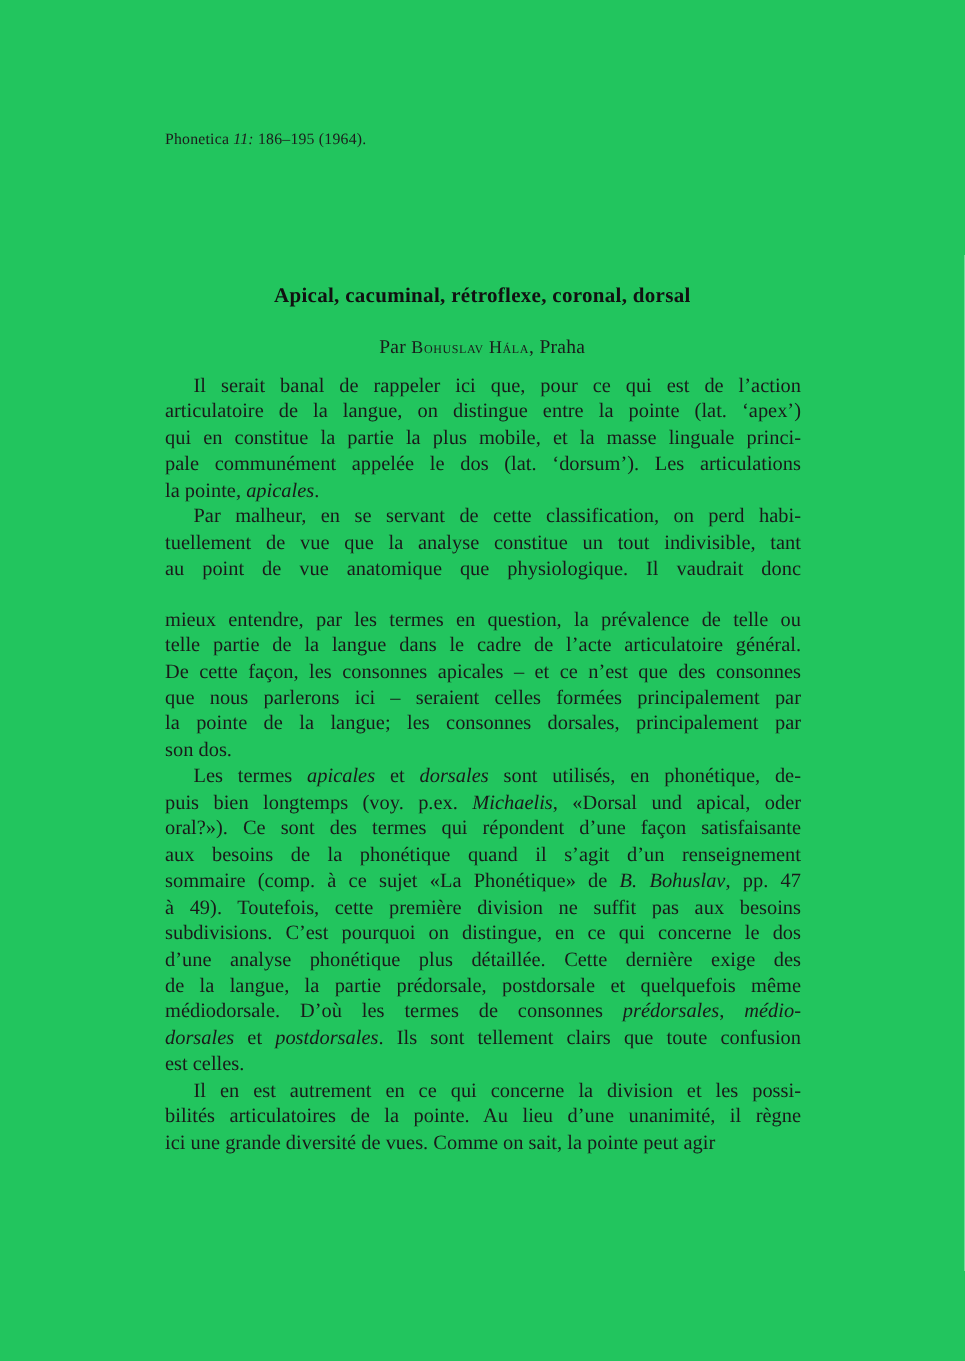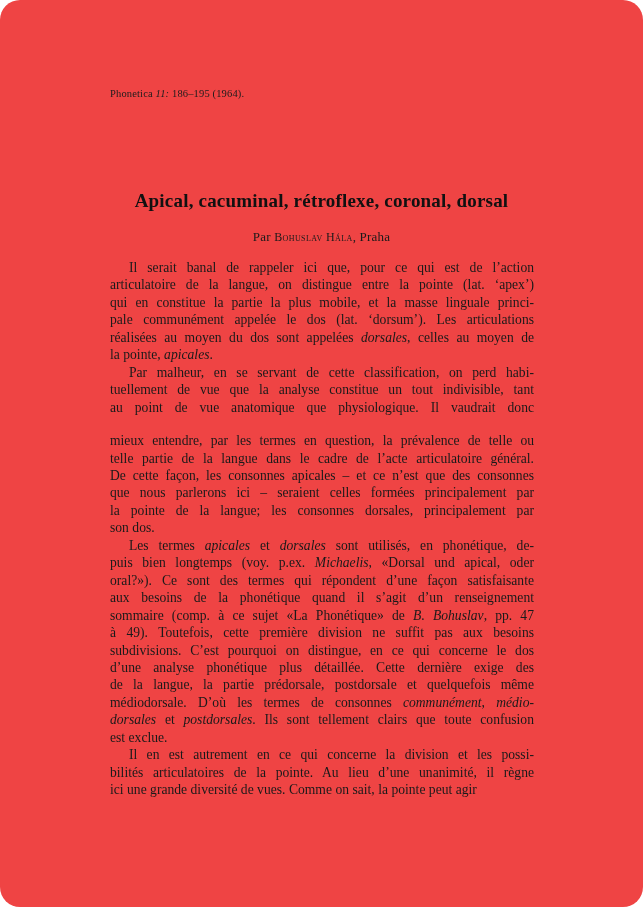--- a/index.html
+++ b/index.html
@@ -14,22 +14,21 @@
     position: relative;
     overflow: hidden;
     font-family: "Liberation Serif", "DejaVu Serif", serif;
     color: #1a1a1a;
     -webkit-font-smoothing: antialiased;
   }
 
   .page {
     position: absolute;
     inset: 0;
-    background: #ef4444;
-    border-radius: 20px;
+    background: #22c55e;
   }
 
   
   .running-head {
     position: absolute;
     left: 110px;
     top: 88px;
     font-size: 10.5px;
     letter-spacing: 0.15px;
     color: #1c1c1c;
@@ -41,21 +40,21 @@
 
   
   .title-block {
     position: absolute;
     left: 110px;
     top: 190px;
     width: 423px;
     text-align: center;
   }
   .article-title {
-    font-size: 19px;
+    font-size: 14px;
     font-weight: bold;
     letter-spacing: 0.2px;
     line-height: 1.2;
     color: #111111;
     margin: 0;
   }
   .byline {
     margin: 0;
     padding-top: 16px;
     font-size: 13px;
@@ -65,21 +64,21 @@
   .byline .smallcaps {
     font-variant: small-caps;
     font-size: 12px;
     letter-spacing: 0.4px;
   }
 
   
   .body-text {
     position: absolute;
     left: 110px;
-    top: 259px;
+    top: 248px;
     width: 424px;
     font-family: Liberation Serif, serif;
   }
   .para {
     margin: 0;
     font-size: 13.6px;
     line-height: 17.45px;
     text-align: justify;
     text-justify: inter-word;
     color: #1a1a1a;
@@ -112,21 +111,20 @@
       <span class="smallcaps">Bohuslav Hála</span><span>, Praha</span>
     </p>
   </div>
 
   <div class="body-text">
       <p class="para" style="text-align: left;">
         <span style="display: block; white-space: nowrap; text-indent: 0px; text-align-last: justify;"><span class="indent"></span><span>Il serait banal de rappeler ici que, pour ce qui est de l’action</span></span>
         <span style="display: block; white-space: nowrap; text-align-last: justify;"><span>articulatoire de la langue, on distingue entre la pointe (lat. ‘apex’)</span></span>
         <span style="display: block; white-space: nowrap; text-align-last: justify;"><span>qui en constitue la partie la plus mobile, et la masse linguale princi-</span></span>
         <span style="display: block; white-space: nowrap; text-align-last: justify;"><span>pale communément appelée le dos (lat. ‘dorsum’). Les articulations</span></span>
-        <span style="display: block; white-space: nowrap; text-align-last: justify;"><span>réalisées au moyen du dos sont appelées </span><i>dorsales</i><span>, celles au moyen de</span></span>
         <span style="display: block; white-space: nowrap;"><span>la pointe, </span><i>apicales</i><span>.</span></span>
       </p>
       <p class="para" style="text-align: left;">
         <span style="display: block; white-space: nowrap; text-indent: 0px; text-align-last: justify;"><span class="indent"></span><span>Par malheur, en se servant de cette classification, on perd habi-</span></span>
         <span style="display: block; white-space: nowrap; text-align-last: justify;"><span>tuellement de vue que la analyse constitue un tout indivisible, tant</span></span>
         <span style="display: block; white-space: nowrap; text-align-last: justify;"><span>au point de vue anatomique que physiologique. Il vaudrait donc</span></span>
         <span style="display: block; white-space: nowrap; text-align-last: justify; margin-top: 16px;"><span>mieux entendre, par les termes en question, la prévalence de telle ou</span></span>
         <span style="display: block; white-space: nowrap; text-align-last: justify; text-align: center;"><span>telle partie de la langue dans le cadre de l’acte articulatoire général.</span></span>
         <span style="display: block; white-space: nowrap; text-align-last: justify;"><span>De cette façon, les consonnes apicales – et ce n’est que des consonnes</span></span>
         <span style="display: block; white-space: nowrap; text-align-last: justify;"><span>que nous parlerons ici – seraient celles formées principalement par</span></span>
@@ -136,23 +134,23 @@
       <p class="para" style="text-align: left;">
         <span style="display: block; white-space: nowrap; text-indent: 0px; text-align-last: justify;"><span class="indent"></span><span>Les termes </span><i>apicales</i><span> et </span><i>dorsales</i><span> sont utilisés, en phonétique, de-</span></span>
         <span style="display: block; white-space: nowrap; text-align-last: justify;"><span>puis bien longtemps (voy. p.ex. </span><i>Michaelis</i><span>, «Dorsal und apical, oder</span></span>
         <span style="display: block; white-space: nowrap; text-align-last: justify;"><span>oral?»). Ce sont des termes qui répondent d’une façon satisfaisante</span></span>
         <span style="display: block; white-space: nowrap; text-align-last: justify;"><span>aux besoins de la phonétique quand il s’agit d’un renseignement</span></span>
         <span style="display: block; white-space: nowrap; text-align-last: justify;"><span>sommaire (comp. à ce sujet «La Phonétique» de </span><i>B. Bohuslav</i><span>, pp. 47</span></span>
         <span style="display: block; white-space: nowrap; text-align-last: justify;"><span>à 49). Toutefois, cette première division ne suffit pas aux besoins</span></span>
         <span style="display: block; white-space: nowrap; text-align-last: justify;"><span>subdivisions. C’est pourquoi on distingue, en ce qui concerne le dos</span></span>
         <span style="display: block; white-space: nowrap; text-align-last: justify;"><span>d’une analyse phonétique plus détaillée. Cette dernière exige des</span></span>
         <span style="display: block; white-space: nowrap; text-align-last: justify;"><span>de la langue, la partie prédorsale, postdorsale et quelquefois même</span></span>
-        <span style="display: block; white-space: nowrap; text-align-last: justify;"><span>médiodorsale. D’où les termes de consonnes </span><i>communément</i><span>, </span><i>médio-</i></span>
+        <span style="display: block; white-space: nowrap; text-align-last: justify;"><span>médiodorsale. D’où les termes de consonnes </span><i>prédorsales</i><span>, </span><i>médio-</i></span>
         <span style="display: block; white-space: nowrap; text-align-last: justify;"><i>dorsales</i><span> et </span><i>postdorsales</i><span>. Ils sont tellement clairs que toute confusion</span></span>
-        <span style="display: block; white-space: nowrap;"><span>est exclue.</span></span>
+        <span style="display: block; white-space: nowrap;"><span>est celles.</span></span>
       </p>
       <p class="para" style="text-align: left;">
         <span style="display: block; white-space: nowrap; text-indent: 0px; text-align-last: justify;"><span class="indent"></span><span>Il en est autrement en ce qui concerne la division et les possi-</span></span>
         <span style="display: block; white-space: nowrap; text-align-last: justify;"><span>bilités articulatoires de la pointe. Au lieu d’une unanimité, il règne</span></span>
         <span style="display: block; white-space: nowrap;"><span>ici une grande diversité de vues. Comme on sait, la pointe peut agir</span></span>
       </p>
     </div>
 
 </div>
 

